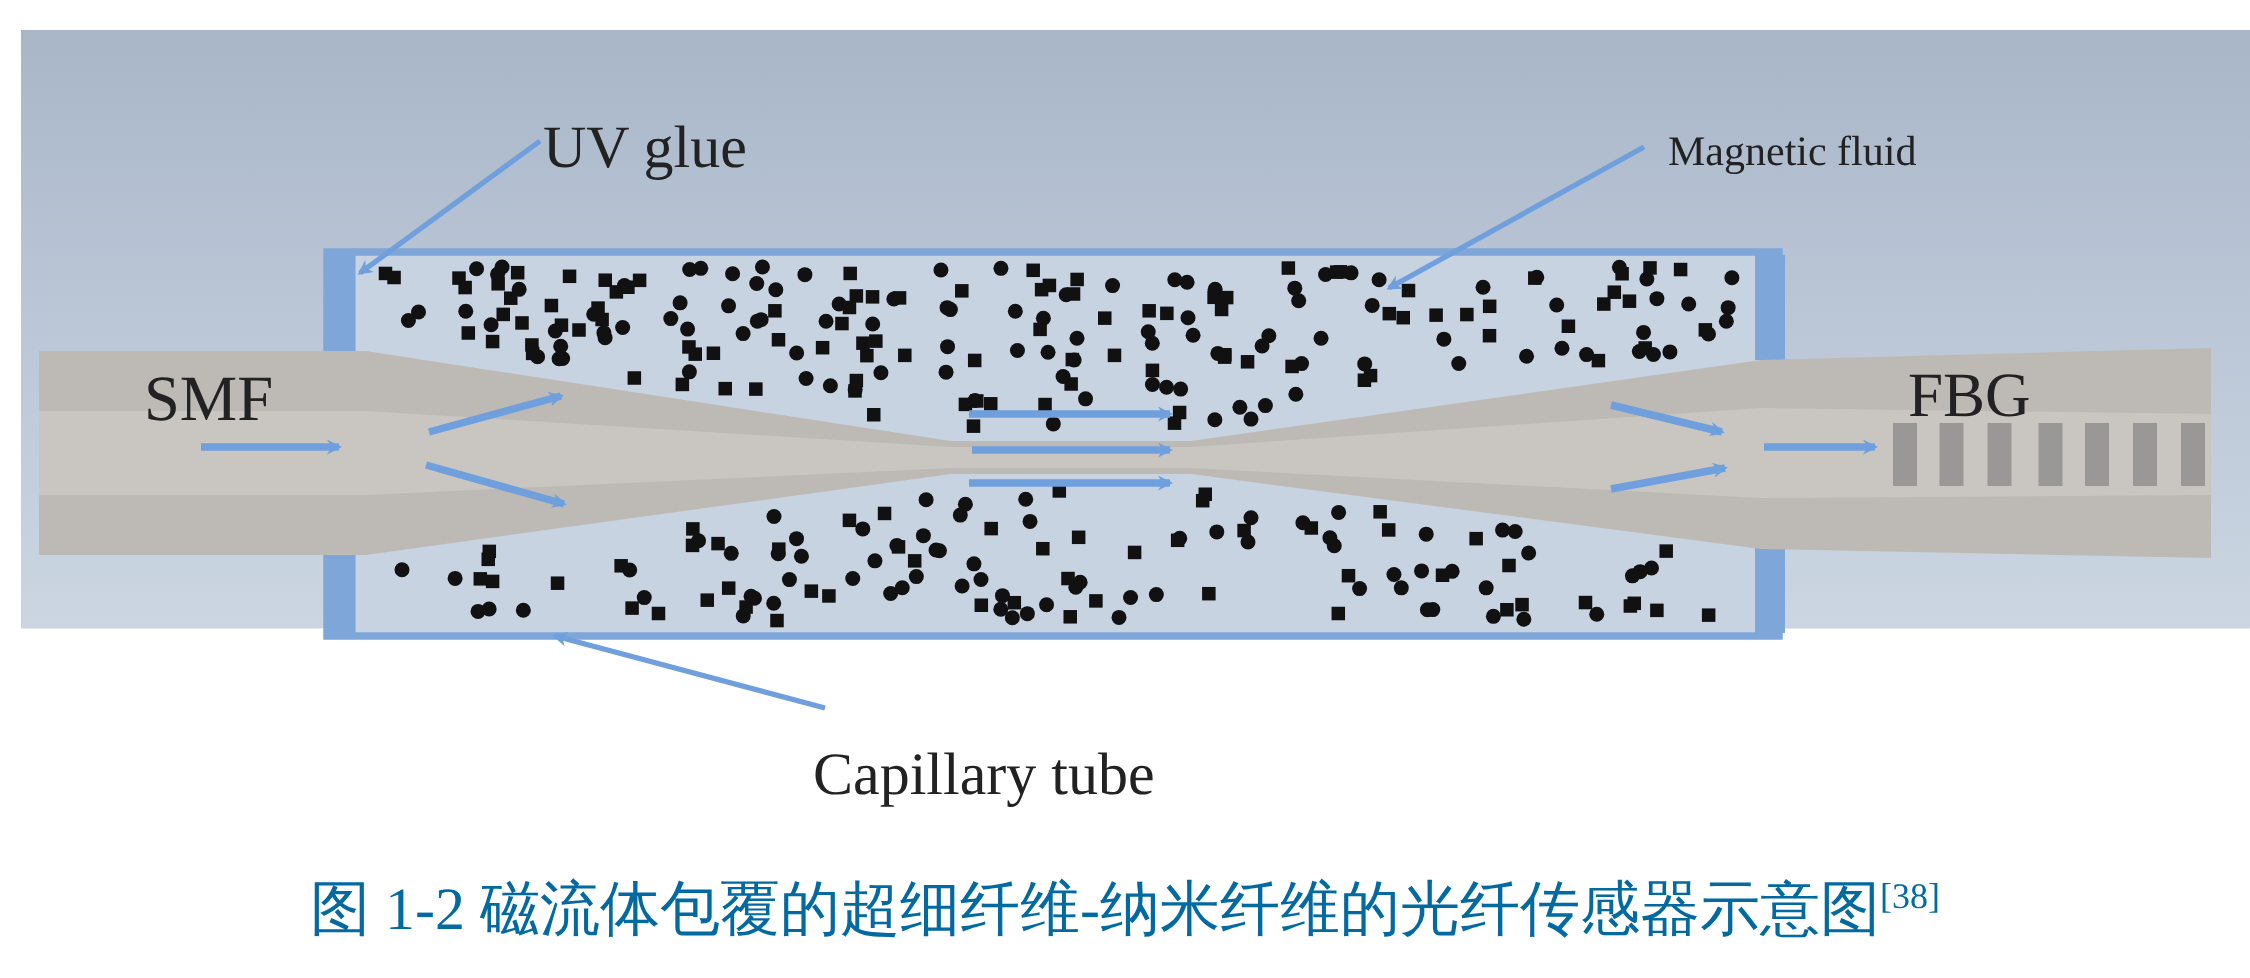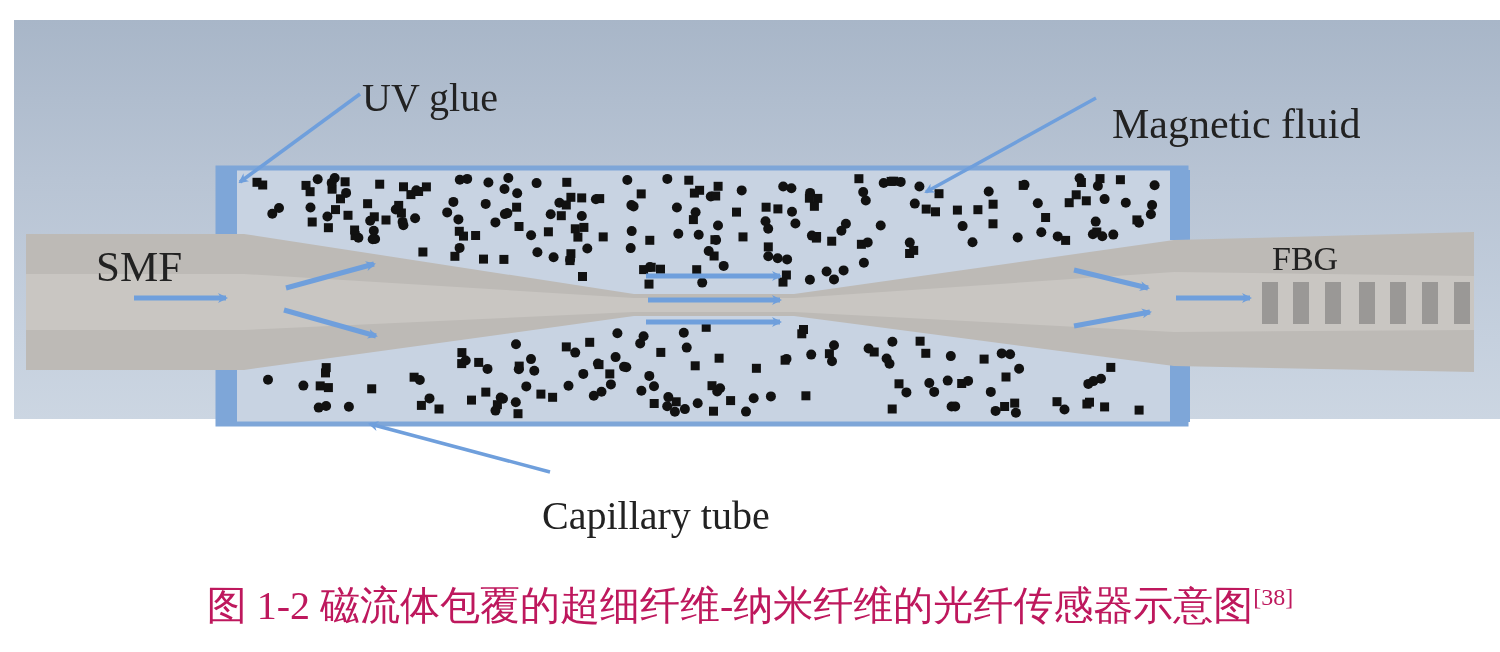--- a/index.html
+++ b/index.html
@@ -9,21 +9,21 @@
       background: linear-gradient(180deg, #a8b6c8 0%, #b8c4d4 40%, #c5d0de 80%, #ccd6e2 100%);
       padding-left: 43px;
     }
     .figure svg { position: absolute; left: 0; top: 0; }
     .label {
       position: absolute; font-family: "Liberation Serif", "DejaVu Serif", serif;
       color: #222; white-space: nowrap;
     }
     .caption {
       position: absolute; left: 0; top: 578px; width: 1500px; text-align: center;
-      font-family: "Liberation Serif", "DejaVu Serif", serif; font-size: 40px; color: #be185d;
+      font-family: "Liberation Serif", "DejaVu Serif", serif; font-size: 40px; color: #0369a1;
     }
     .caption sup { font-size: 24px; vertical-align: 14px; }
   </style>
 </head>
 <body>
 
 <div class="figure">
   <svg width="1476" height="550" viewBox="0 0 1476 550">
     <defs>
       <marker id="ah" markerWidth="10" markerHeight="10" refX="8" refY="5" orient="auto" markerUnits="userSpaceOnUse">
@@ -398,19 +398,19 @@
     </g>
 
     <g stroke="#6f9fdc" stroke-width="3.5" fill="none" marker-end="url(#ah)">
       <line x1="346" y1="74" x2="226" y2="162"></line>
       <line x1="1082" y1="78" x2="912" y2="172"></line>
       <line x1="536" y1="452" x2="356" y2="404"></line>
     </g>
   </svg>
 
   <div class="label" style="left:348px; top:54px; font-size:40px;">UV glue</div>
-  <div class="label" style="left:1098px; top:80px; font-size:42px;">Magnetic fluid</div>
+  <div class="label" style="left:1098px; top:66px; font-size:28px;">Magnetic fluid</div>
   <div class="label" style="left:82px; top:222px; font-size:43px;">SMF</div>
-  <div class="label" style="left:1258px; top:220px; font-size:34px;">FBG</div>
+  <div class="label" style="left:1258px; top:220px; font-size:42px;">FBG</div>
   <div class="label" style="left:528px; top:472px; font-size:40px;">Capillary tube</div>
 </div>
 
 <div class="caption"><span>图 1-2 磁流体包覆的超细纤维-纳米纤维的光纤传感器示意图</span><sup>[38]</sup></div>
 
 </body></html>

